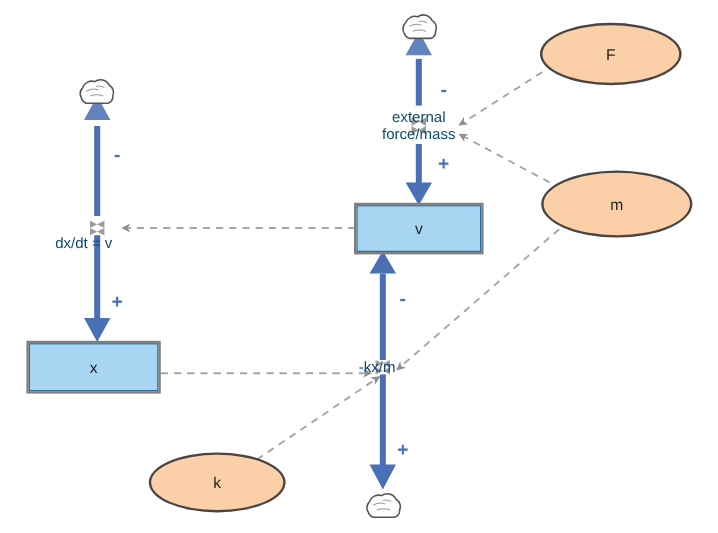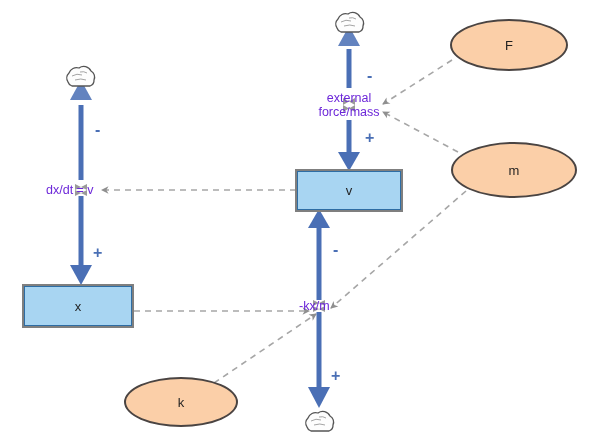--- a/index.html
+++ b/index.html
@@ -46,21 +46,21 @@
     border-radius: 50%;
     display: flex;
     align-items: center;
     justify-content: center;
     color: #1f1f1f;
     font-size: 13px;
     font-family: "Liberation Sans", sans-serif;
   }
   .flow-label {
     position: absolute;
-    color: #6d28d9;
+    color: #0c4a6e;
     font-size: 12.5px;
     font-family: "Liberation Sans", sans-serif;
     line-height: 14px;
     text-align: center;
     white-space: pre-line;
     pointer-events: none;
   }
   .sign {
     position: absolute;
     color: #4a6fb5;
@@ -155,21 +155,21 @@
   </div>
 
   <div class="converter" style="left:451px; top:142px; width:126px; height:56px;">
     <span>m</span>
   </div>
 
   <div class="converter" style="left:124px; top:377px; width:114px; height:50px;">
     <span>k</span>
   </div>
 
-  <div class="flow-label" style="left:46px; top:183px;">dx/dt = v</div>
+  <div class="flow-label" style="left:46px; top:196px;">dx/dt = v</div>
 
   <div class="flow-label" style="left:306px; top:91px; width:86px;">external
 force/mass</div>
 
   <div class="flow-label" style="left:299px; top:299px;">-kx/m</div>
 
   <div class="sign" style="left:95px; top:122px;">-</div>
   <div class="sign" style="left:93px; top:245px;">+</div>
 
   <div class="sign" style="left:367px; top:68px;">-</div>

